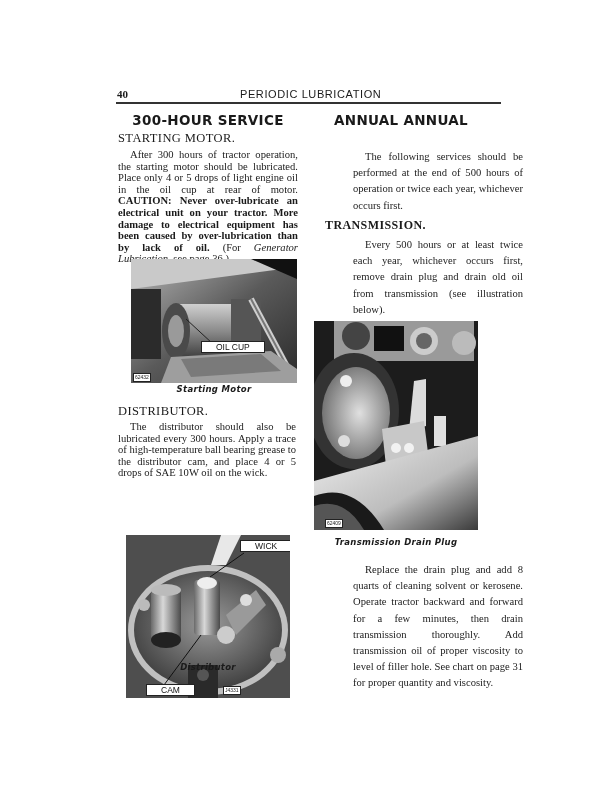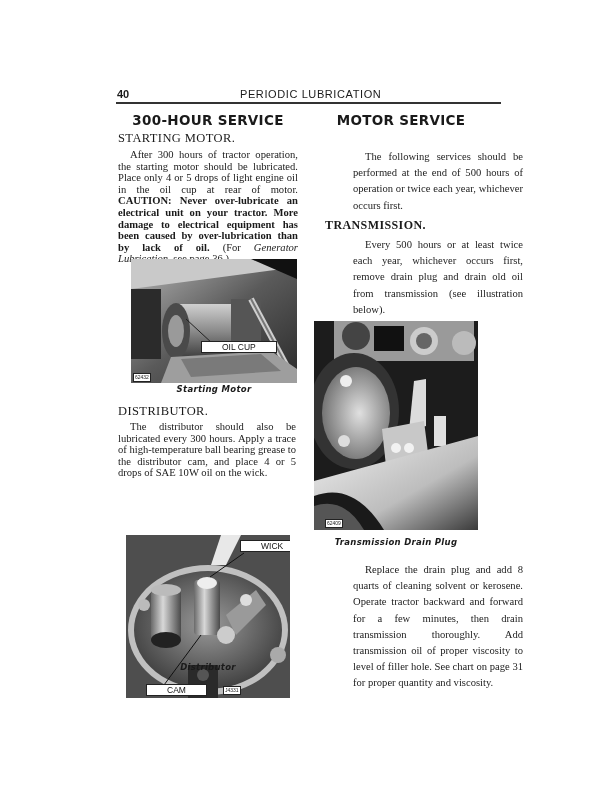--- a/index.html
+++ b/index.html
@@ -1,37 +1,37 @@
 <!DOCTYPE html>
 <html><head>
 <meta charset="utf-8">
 <style>
   html, body { margin: 0; padding: 0; }
   body {
     width: 612px; height: 792px; background: #ffffff; position: relative; overflow: hidden;
     font-family: "DejaVu Serif", "Liberation Serif", serif; color: #1a1a1a;
   }
   .abs { position: absolute; }
-  .header-num { left: 117px; top: 88px; font-family: Liberation Sans, sans-serif; font-weight: bold; font-size: 11px; }
+  .header-num { left: 117px; top: 88px; font-family: Liberation Serif, serif; font-weight: bold; font-size: 11px; }
   .header-title { left: 240px; top: 88px; font-family: "Liberation Sans", sans-serif; font-size: 11px; letter-spacing: 0.6px; }
   .header-rule { left: 116px; top: 102px; width: 385px; height: 1.5px; background: #333; }
 
   .h1 { font-family: "DejaVu Sans", "Liberation Sans", sans-serif; font-weight: bold; font-size: 13px; letter-spacing: 0.3px; text-align: center; line-height: 15px; }
   .h2 { font-family: "Liberation Serif", serif; font-size: 12.5px; letter-spacing: 0.4px; }
   .h2b { font-family: "Liberation Serif", serif; font-weight: bold; font-size: 12px; letter-spacing: 0.4px; }
 
   .body-left { font-family: "Liberation Serif", serif; font-size: 10.6px; line-height: 11.6px; text-align: justify; }
   .body-right { font-family: "Liberation Serif", serif; font-size: 10.6px; line-height: 16.2px; text-align: justify; color: #222; margin-left: 40px; }
   .indent { text-indent: 12px; }
   .bold { font-weight: bold; }
   .ital { font-style: italic; }
 
   .photo { overflow: hidden; background: #666; }
   .caption { font-family: "DejaVu Sans", sans-serif; font-style: italic; font-weight: bold; font-size: 8.5px; text-align: center; letter-spacing: 0.3px; }
-  .label-box { position: absolute; background: #fff; border: 1px solid #222; font-family: "Liberation Sans", sans-serif; font-size: 8.5px; padding: 0 20px; line-height: 10px; color: #111; }
+  .label-box { position: absolute; background: #fff; border: 1px solid #222; font-family: "Liberation Sans", sans-serif; font-size: 8.5px; padding: 0 14px; line-height: 10px; color: #111; }
   .fig-no { position: absolute; background: #fff; border: 1px solid #222; font-family: "Liberation Sans", sans-serif; font-size: 5px; padding: 0 1px; line-height: 7px; }
 </style>
 </head>
 <body>
 
 <div class="abs header-num">40</div>
 <div class="abs header-title">PERIODIC LUBRICATION</div>
 <div class="abs header-rule"></div>
 
 <div class="abs h1" style="left:118px; top:113px; width:180px; font-size:13.5px;">300-HOUR SERVICE</div>
@@ -109,21 +109,21 @@
     <line x1="84" y1="42" x2="118" y2="18" stroke="#111" stroke-width="1"></line>
     <line x1="75" y1="100" x2="38" y2="150" stroke="#111" stroke-width="1"></line>
   </svg>
   <div class="label-box" style="left:114px; top:5px;">WICK</div>
   <div class="label-box" style="left:20px; top:149px;">CAM</div>
   <div class="fig-no" style="left:97px; top:151px;">J4331</div>
 </div>
 <div class="abs caption" style="left:126px; top:662px; width:164px;">Distributor</div>
 
 <div class="abs h1" style="left:308px; top:113px; width:186px; font-size:13.5px;">
-  <div>MOTOR SERVICE</div>
+  <div>ANNUAL ANNUAL</div>
 </div>
 
 <div class="abs body-right indent" style="left:313px; top:149px; width:170px;">The following services should be performed at the end of 500 hours of operation or twice each year, whichever occurs first.</div>
 
 <div class="abs h2b" style="left:313px; top:218px;margin-left:12px;">TRANSMISSION.</div>
 <div class="abs body-right indent" style="left:313px; top:237px; width:170px;">Every 500 hours or at least twice each year, whichever occurs first, remove drain plug and drain old oil from transmission (see illustration below).</div>
 
 <div class="abs photo" style="left:314px; top:321px; width:164px; height:209px;">
   <svg width="164" height="209" viewBox="0 0 164 209">
     <defs>

